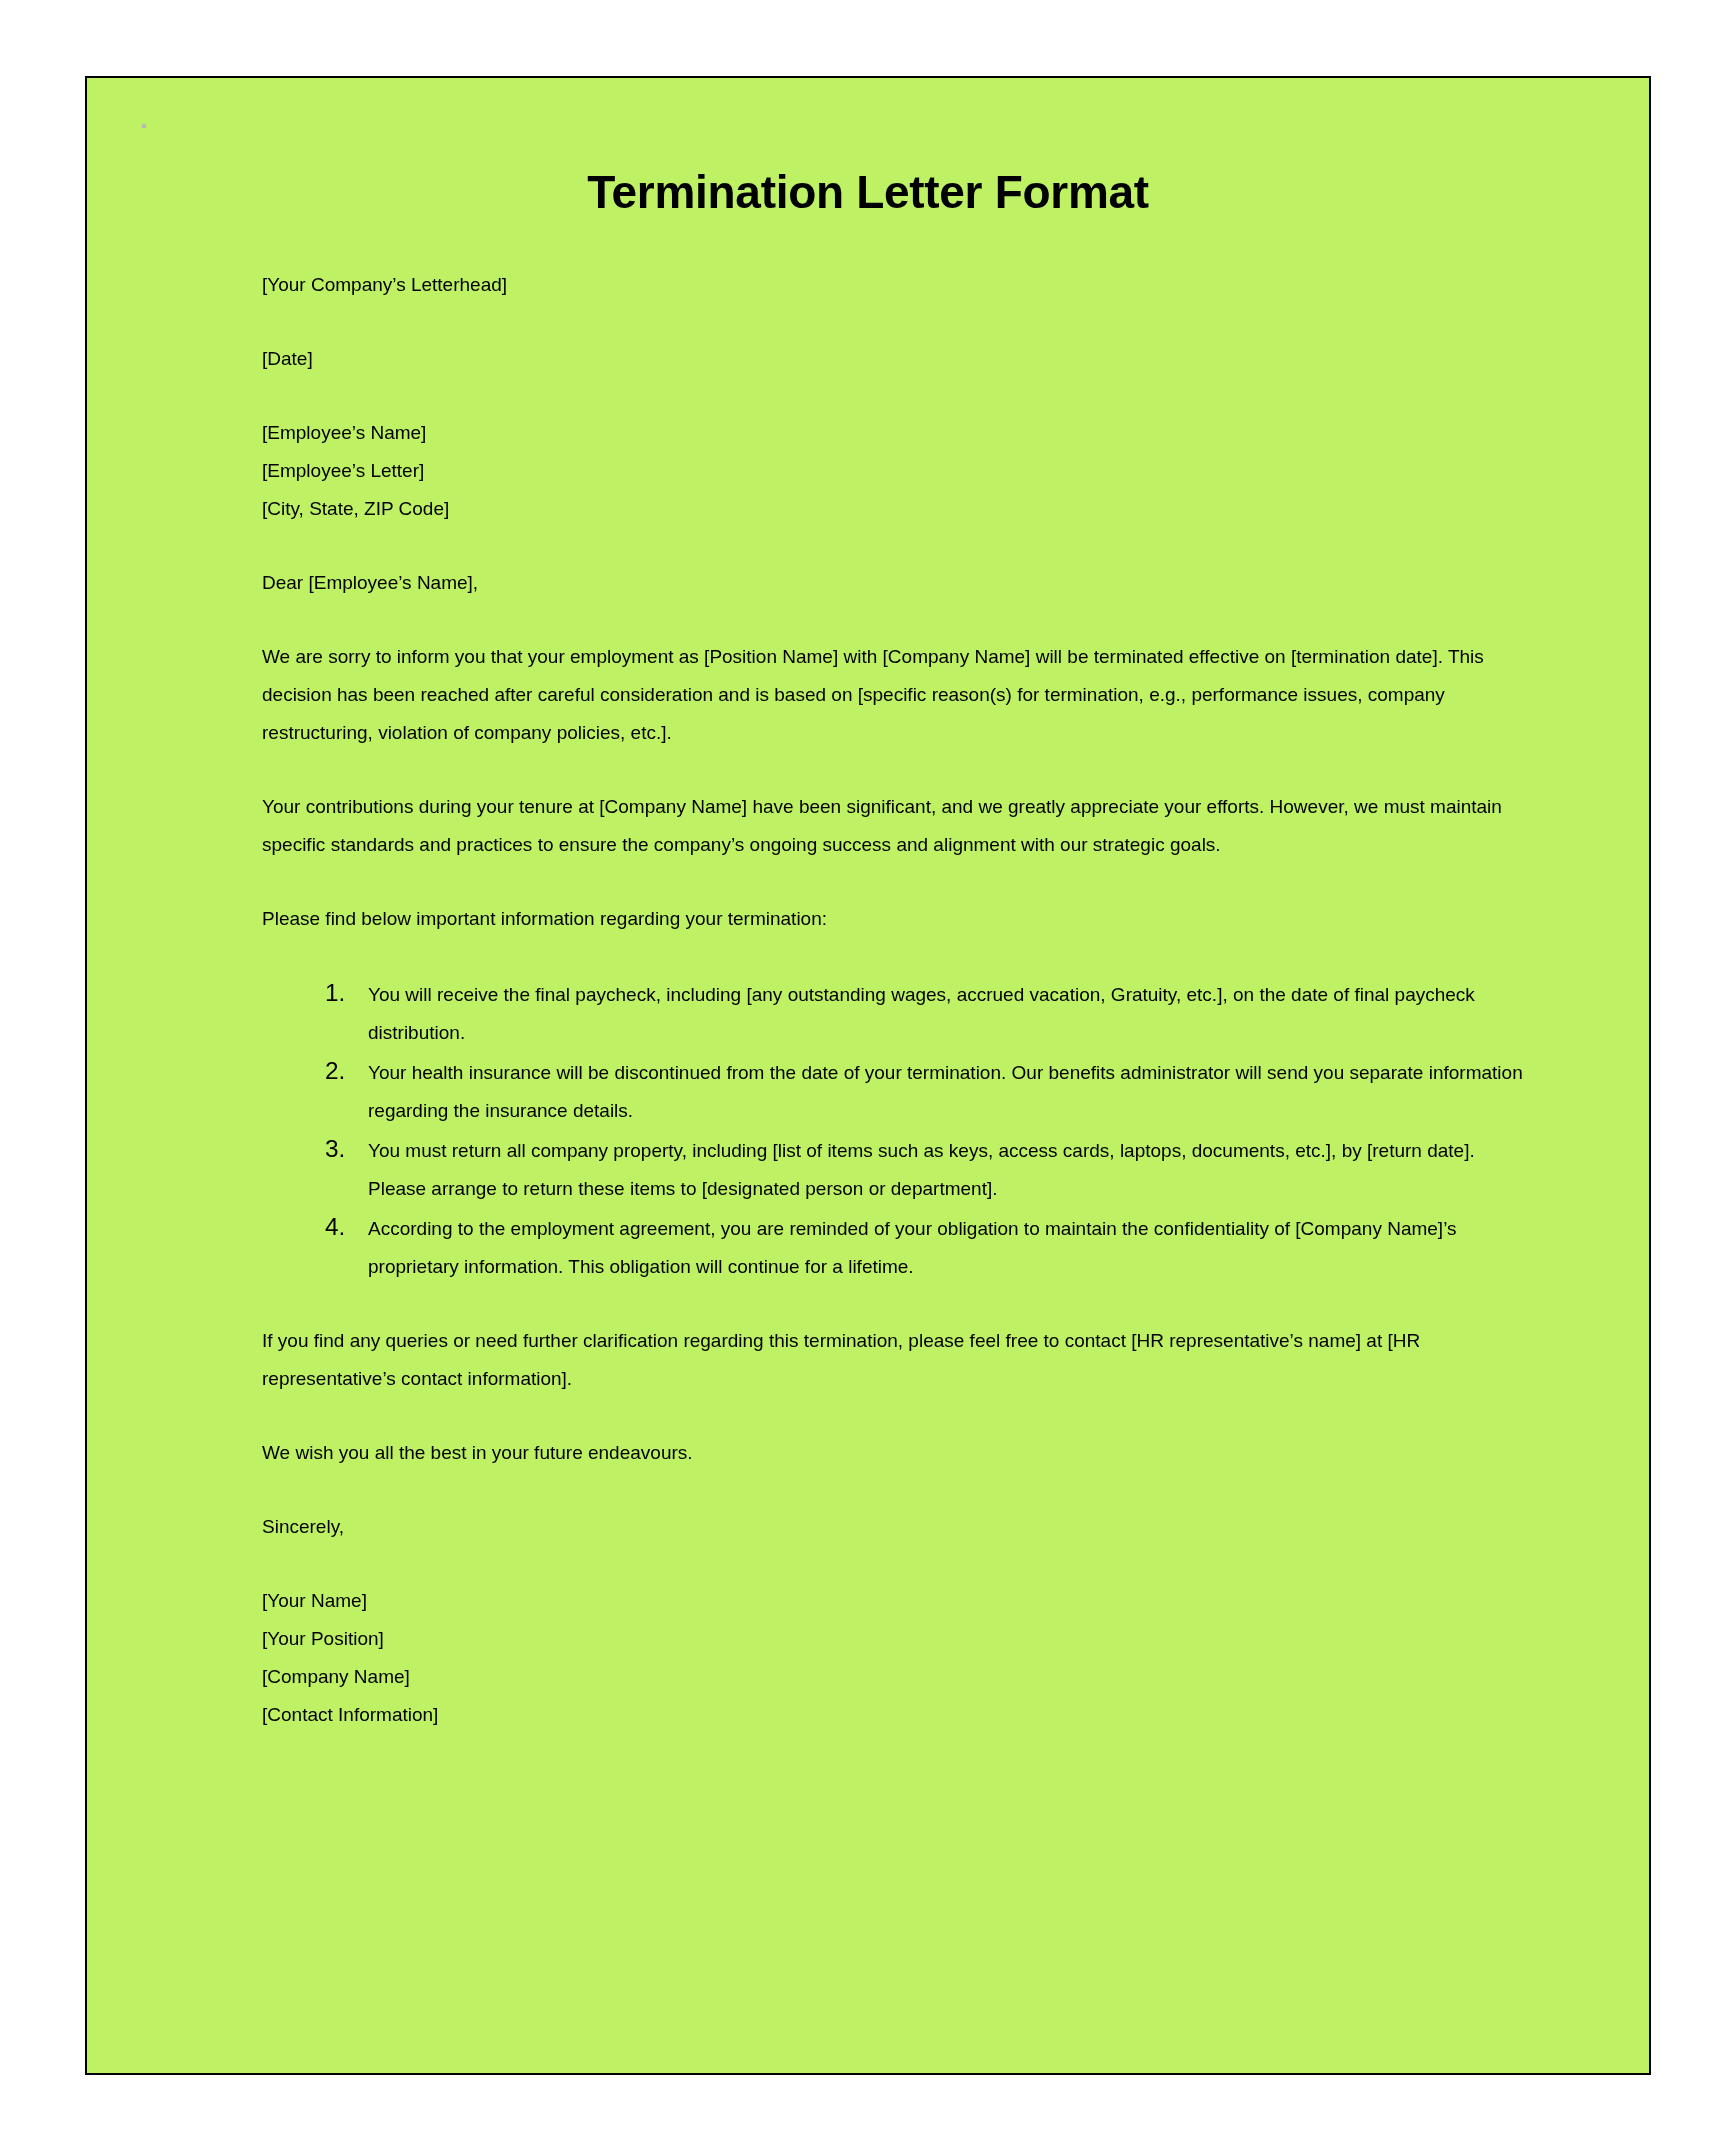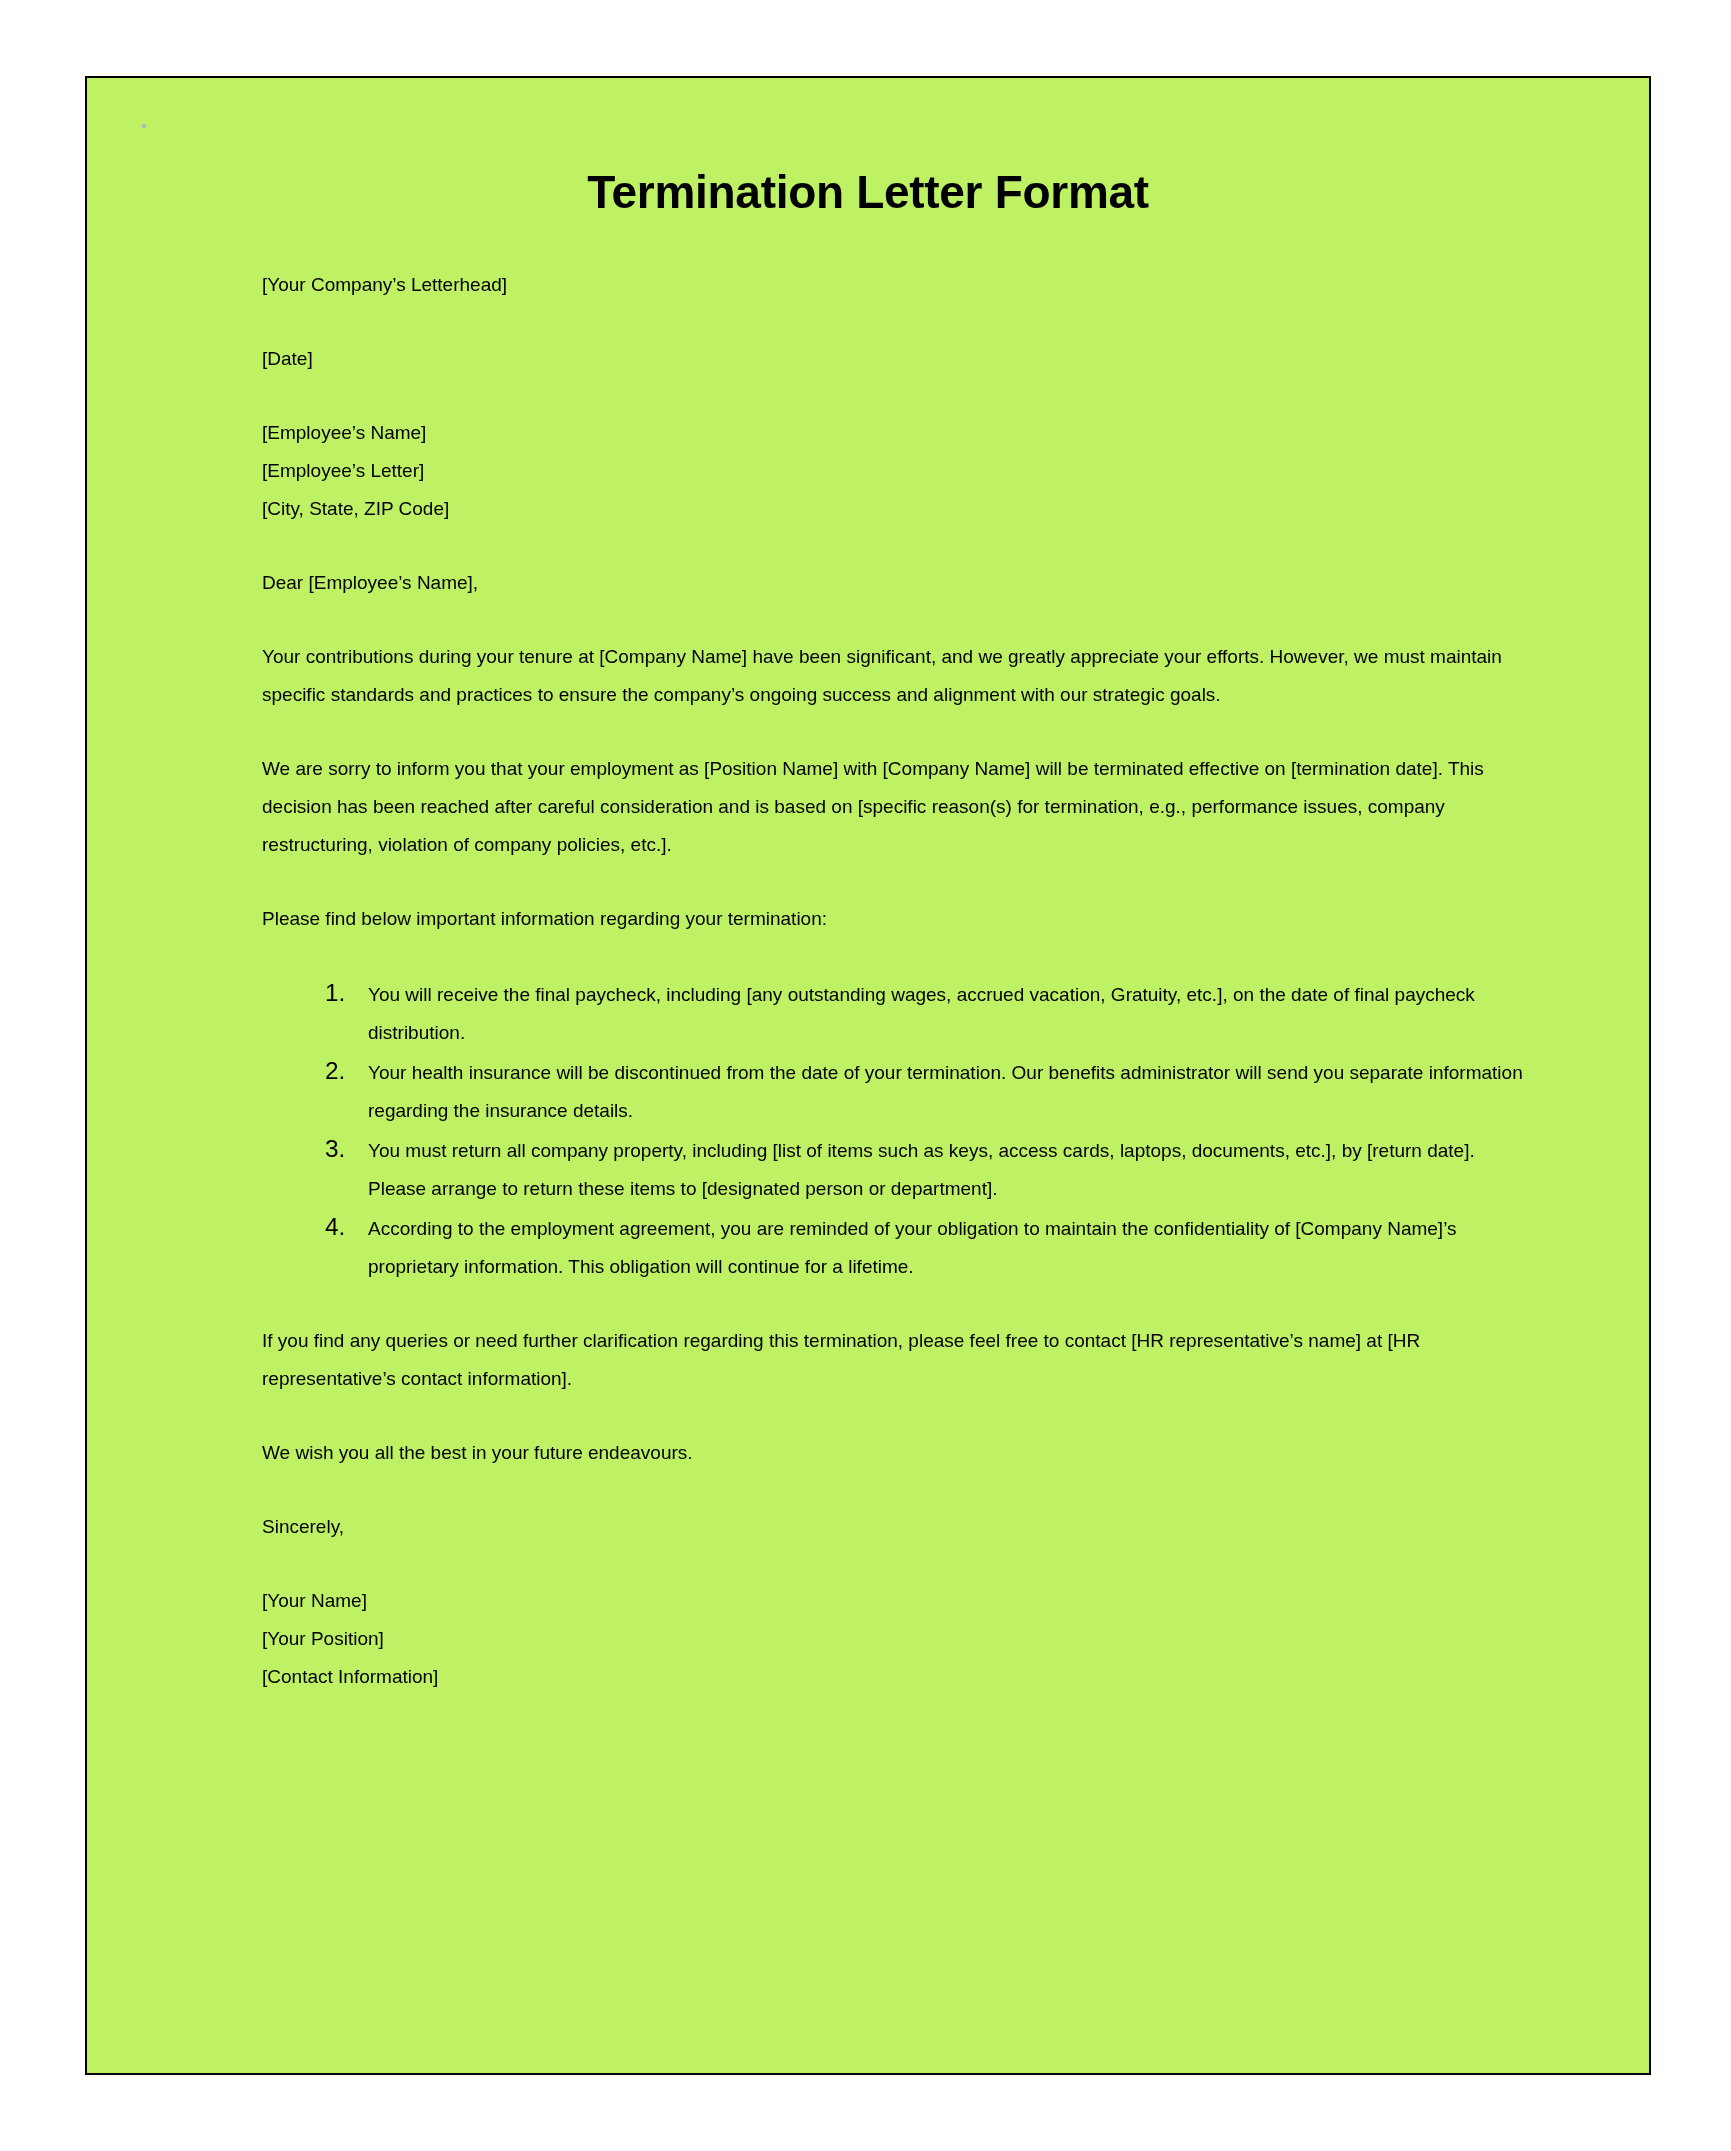--- a/index.html
+++ b/index.html
@@ -99,41 +99,42 @@
 
       <div class="block">
         <div>[Employee’s Name]</div>
         <div>[Employee’s Letter]</div>
         <div>[City, State, ZIP Code]</div>
       </div>
 
       <p class="para">Dear [Employee’s Name],</p>
 
 
+      <p class="para">We are sorry to inform you that your employment as [Position Name] with [Company Name] will be terminated effective on [termination date]. This decision has been reached after careful consideration and is based on [specific reason(s) for termination, e.g., performance issues, company restructuring, violation of company policies, etc.].</p>
+
       <p class="para">Your contributions during your tenure at [Company Name] have been significant, and we greatly appreciate your efforts. However, we must maintain specific standards and practices to ensure the company’s ongoing success and alignment with our strategic goals.</p>
-
-      <p class="para">We are sorry to inform you that your employment as [Position Name] with [Company Name] will be terminated effective on [termination date]. This decision has been reached after careful consideration and is based on [specific reason(s) for termination, e.g., performance issues, company restructuring, violation of company policies, etc.].</p>
 
       <p class="para">Please find below important information regarding your termination:</p>
 
       <ol class="terms">
         <li>You will receive the final paycheck, including [any outstanding wages, accrued vacation, Gratuity, etc.], on the date of final paycheck distribution.</li>
         <li> Your health insurance will be discontinued from the date of your termination. Our benefits administrator will send you separate information regarding the insurance details.</li>
         <li> You must return all company property, including [list of items such as keys, access cards, laptops, documents, etc.], by [return date]. Please arrange to return these items to [designated person or department].</li>
         <li>According to the employment agreement, you are reminded of your obligation to maintain the confidentiality of [Company Name]’s proprietary information. This obligation will continue for a lifetime.</li>
       </ol>
 
       <p class="para">If you find any queries or need further clarification regarding this termination, please feel free to contact [HR representative’s name] at [HR representative’s contact information].</p>
 
       <p class="para">We wish you all the best in your future endeavours.</p>
 
       <p class="para">Sincerely,</p>
 
       <div class="sign-block">
         <div>[Your Name]</div>
         <div>[Your Position]</div>
+        <div>[Company Name]</div>
         <div>[Contact Information]</div>
       </div>
 
     </div>
   </div>
 </div>
 
 
 </body></html>

